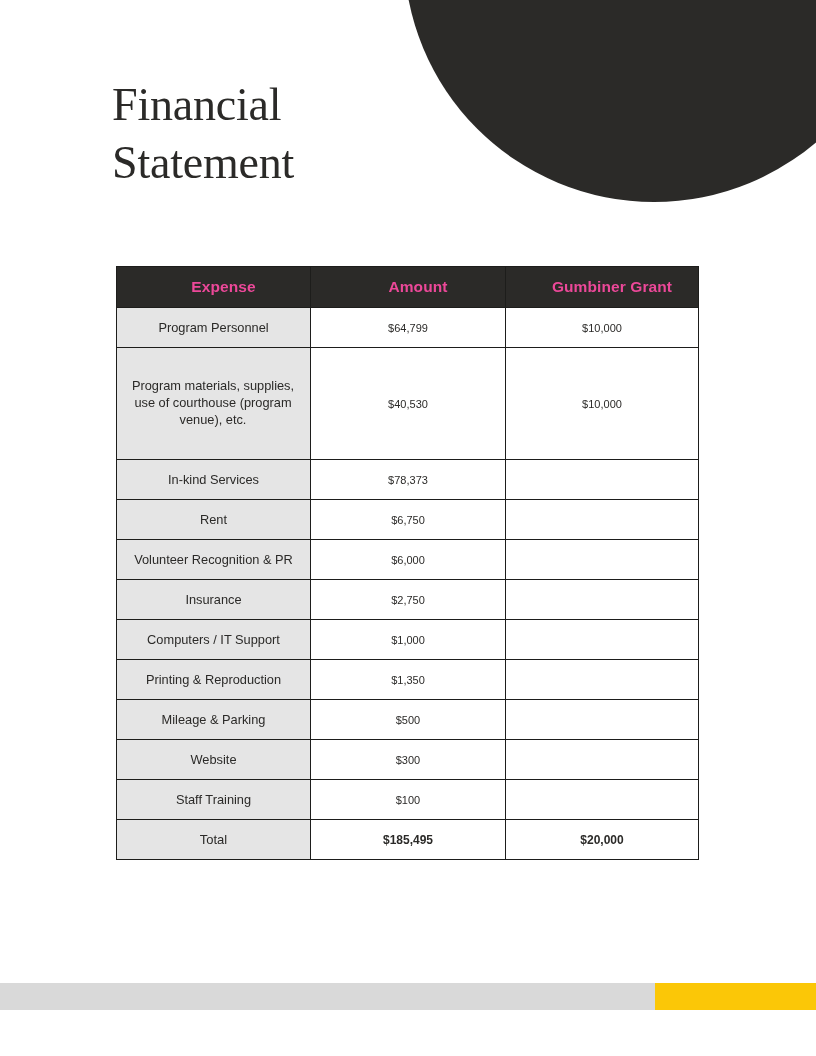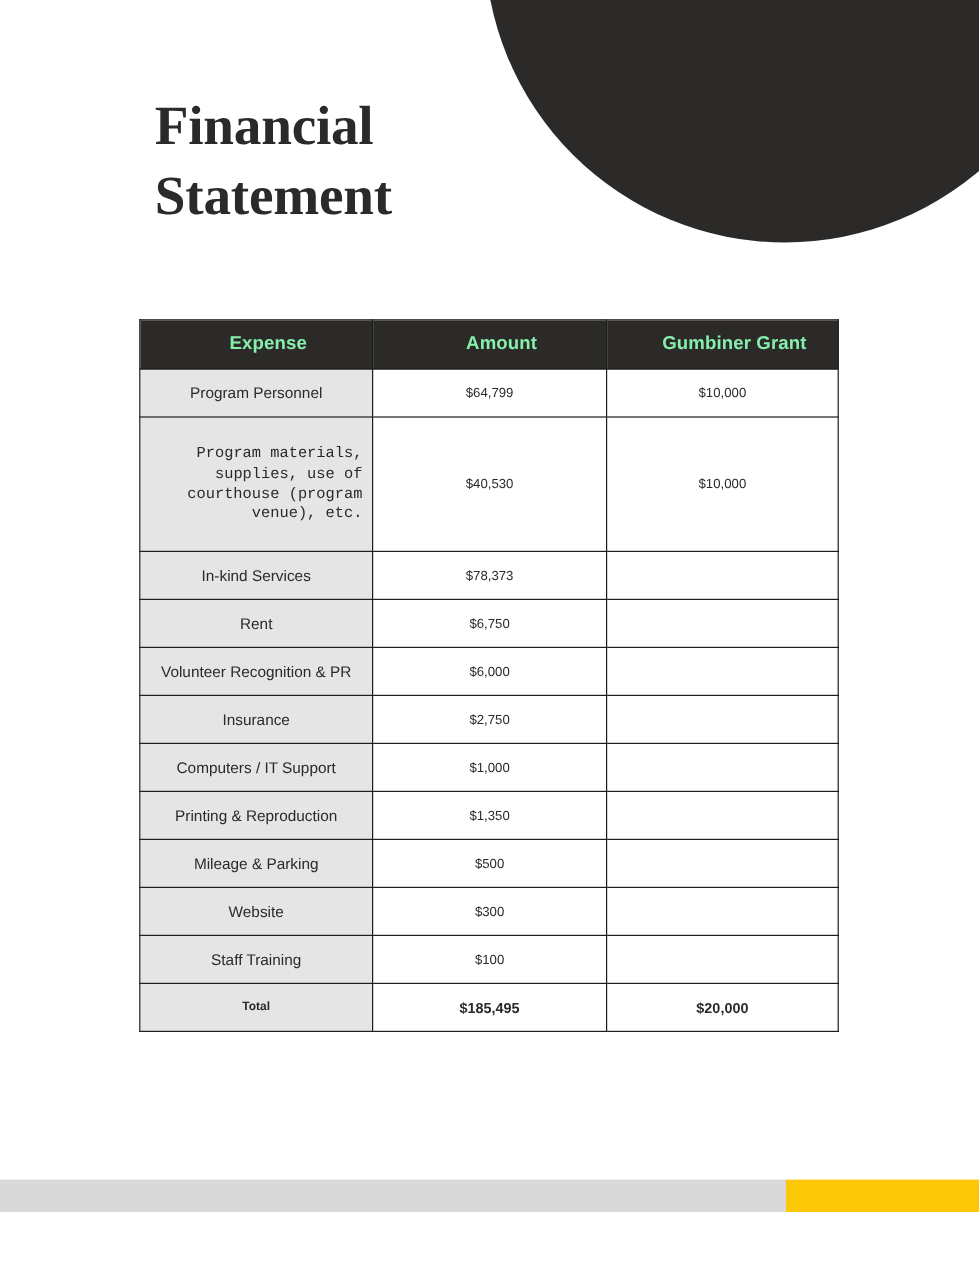--- a/index.html
+++ b/index.html
@@ -23,25 +23,25 @@
     width: 500px;
     height: 500px;
     border-radius: 50%;
     background: #2b2a28;
     z-index: 0;
   }
 
   
   .page-title {
     position: absolute;
-    left: 129px;
+    left: 112px;
     top: 76px;
     z-index: 2;
     font-family: "Liberation Serif", serif;
-    font-weight: bold;
+    font-weight: normal;
     font-size: 46px;
     line-height: 1.26;
     color: #2b2a28;
     letter-spacing: -0.2px;
     margin: 0;
     white-space: pre-line;
   }
 
   
   .table-wrap {
@@ -63,46 +63,45 @@
   .fin-table th,
   .fin-table td {
     border: 1.5px solid #1d1d1b;
     padding: 0;
     vertical-align: middle;
   }
 
   
   .fin-table thead th {
     background: #2b2a28;
-    color: #86efac;
+    color: #ec4899;
     font-size: 15.5px;
     font-weight: bold;
     height: 40px;
     text-align: center;
     letter-spacing: 0.1px;
     padding-left: 20px;
   }
 
   
   .cell-expense {
     background: #e5e5e5;
     color: #2b2a28;
     font-size: 12.8px;
     text-align: center;
     padding: 4px 6px;
   }
   .cell-expense.left {
-    text-align: right;
+    text-align: center;
     padding: 8px 8px 8px 7px;
     line-height: 1.32;
-    font-family: Liberation Mono, monospace;
   }
   .cell-expense.total {
-    font-weight: bold;
-    font-size: 10px;
+    font-weight: normal;
+    font-size: 13px;
     text-align: center;
   }
 
   
   .cell-num {
     background: #ffffff;
     color: #2b2a28;
     font-size: 11px;
     text-align: center;
     padding: 4px 6px;

